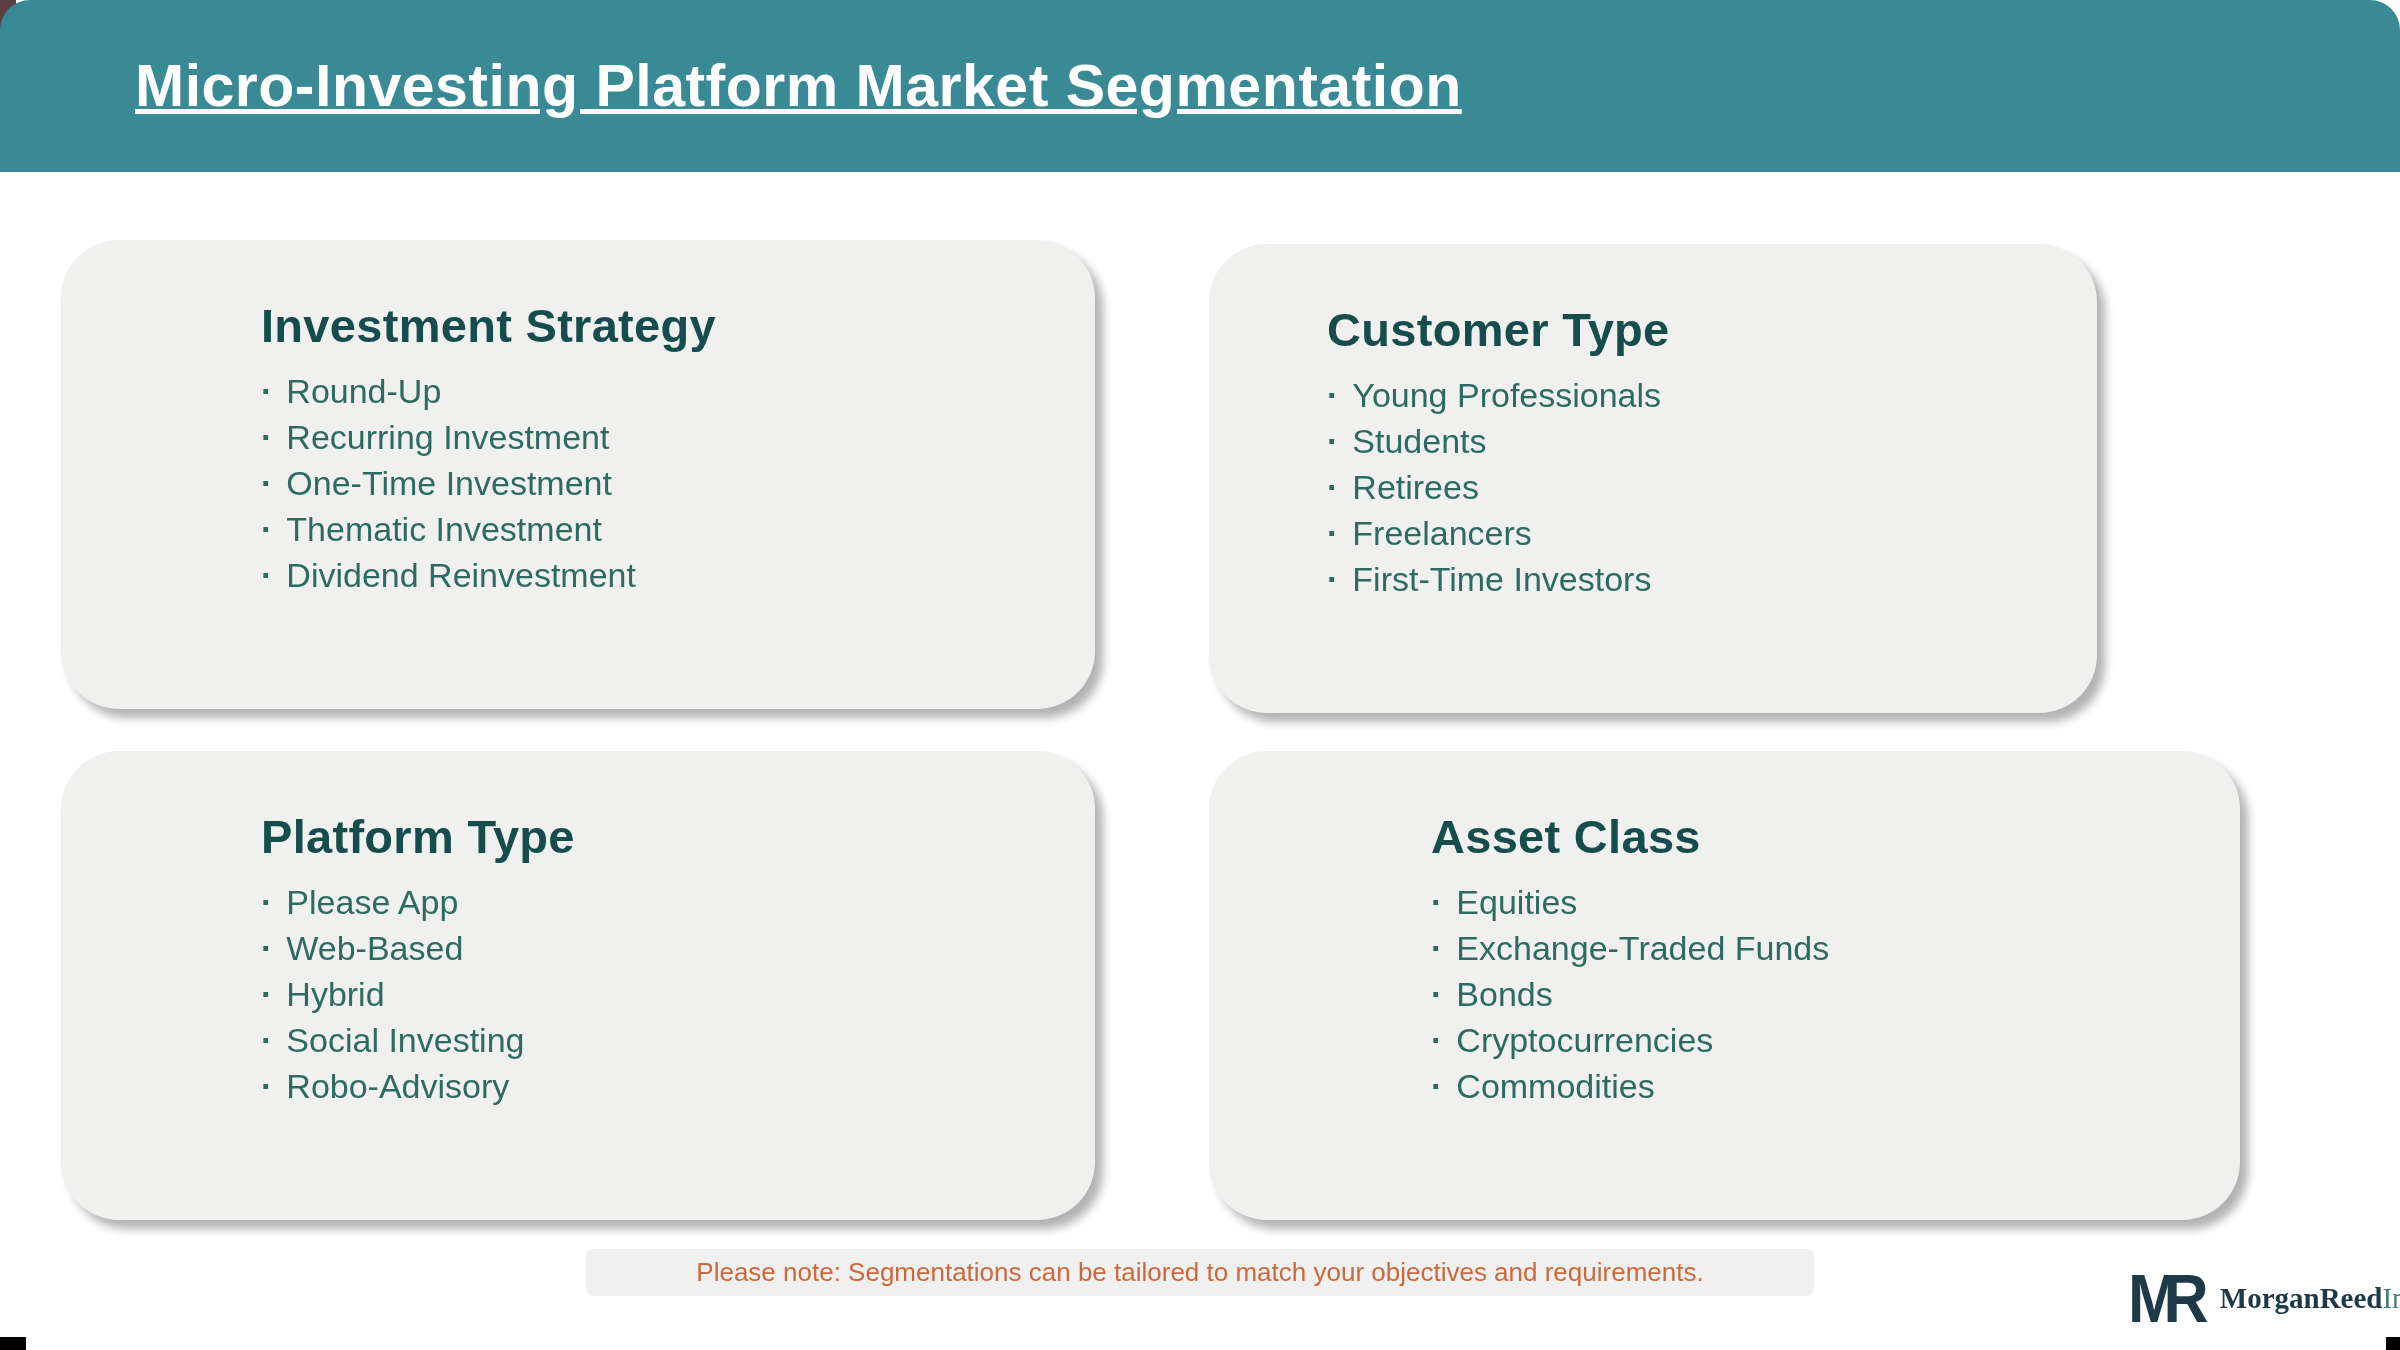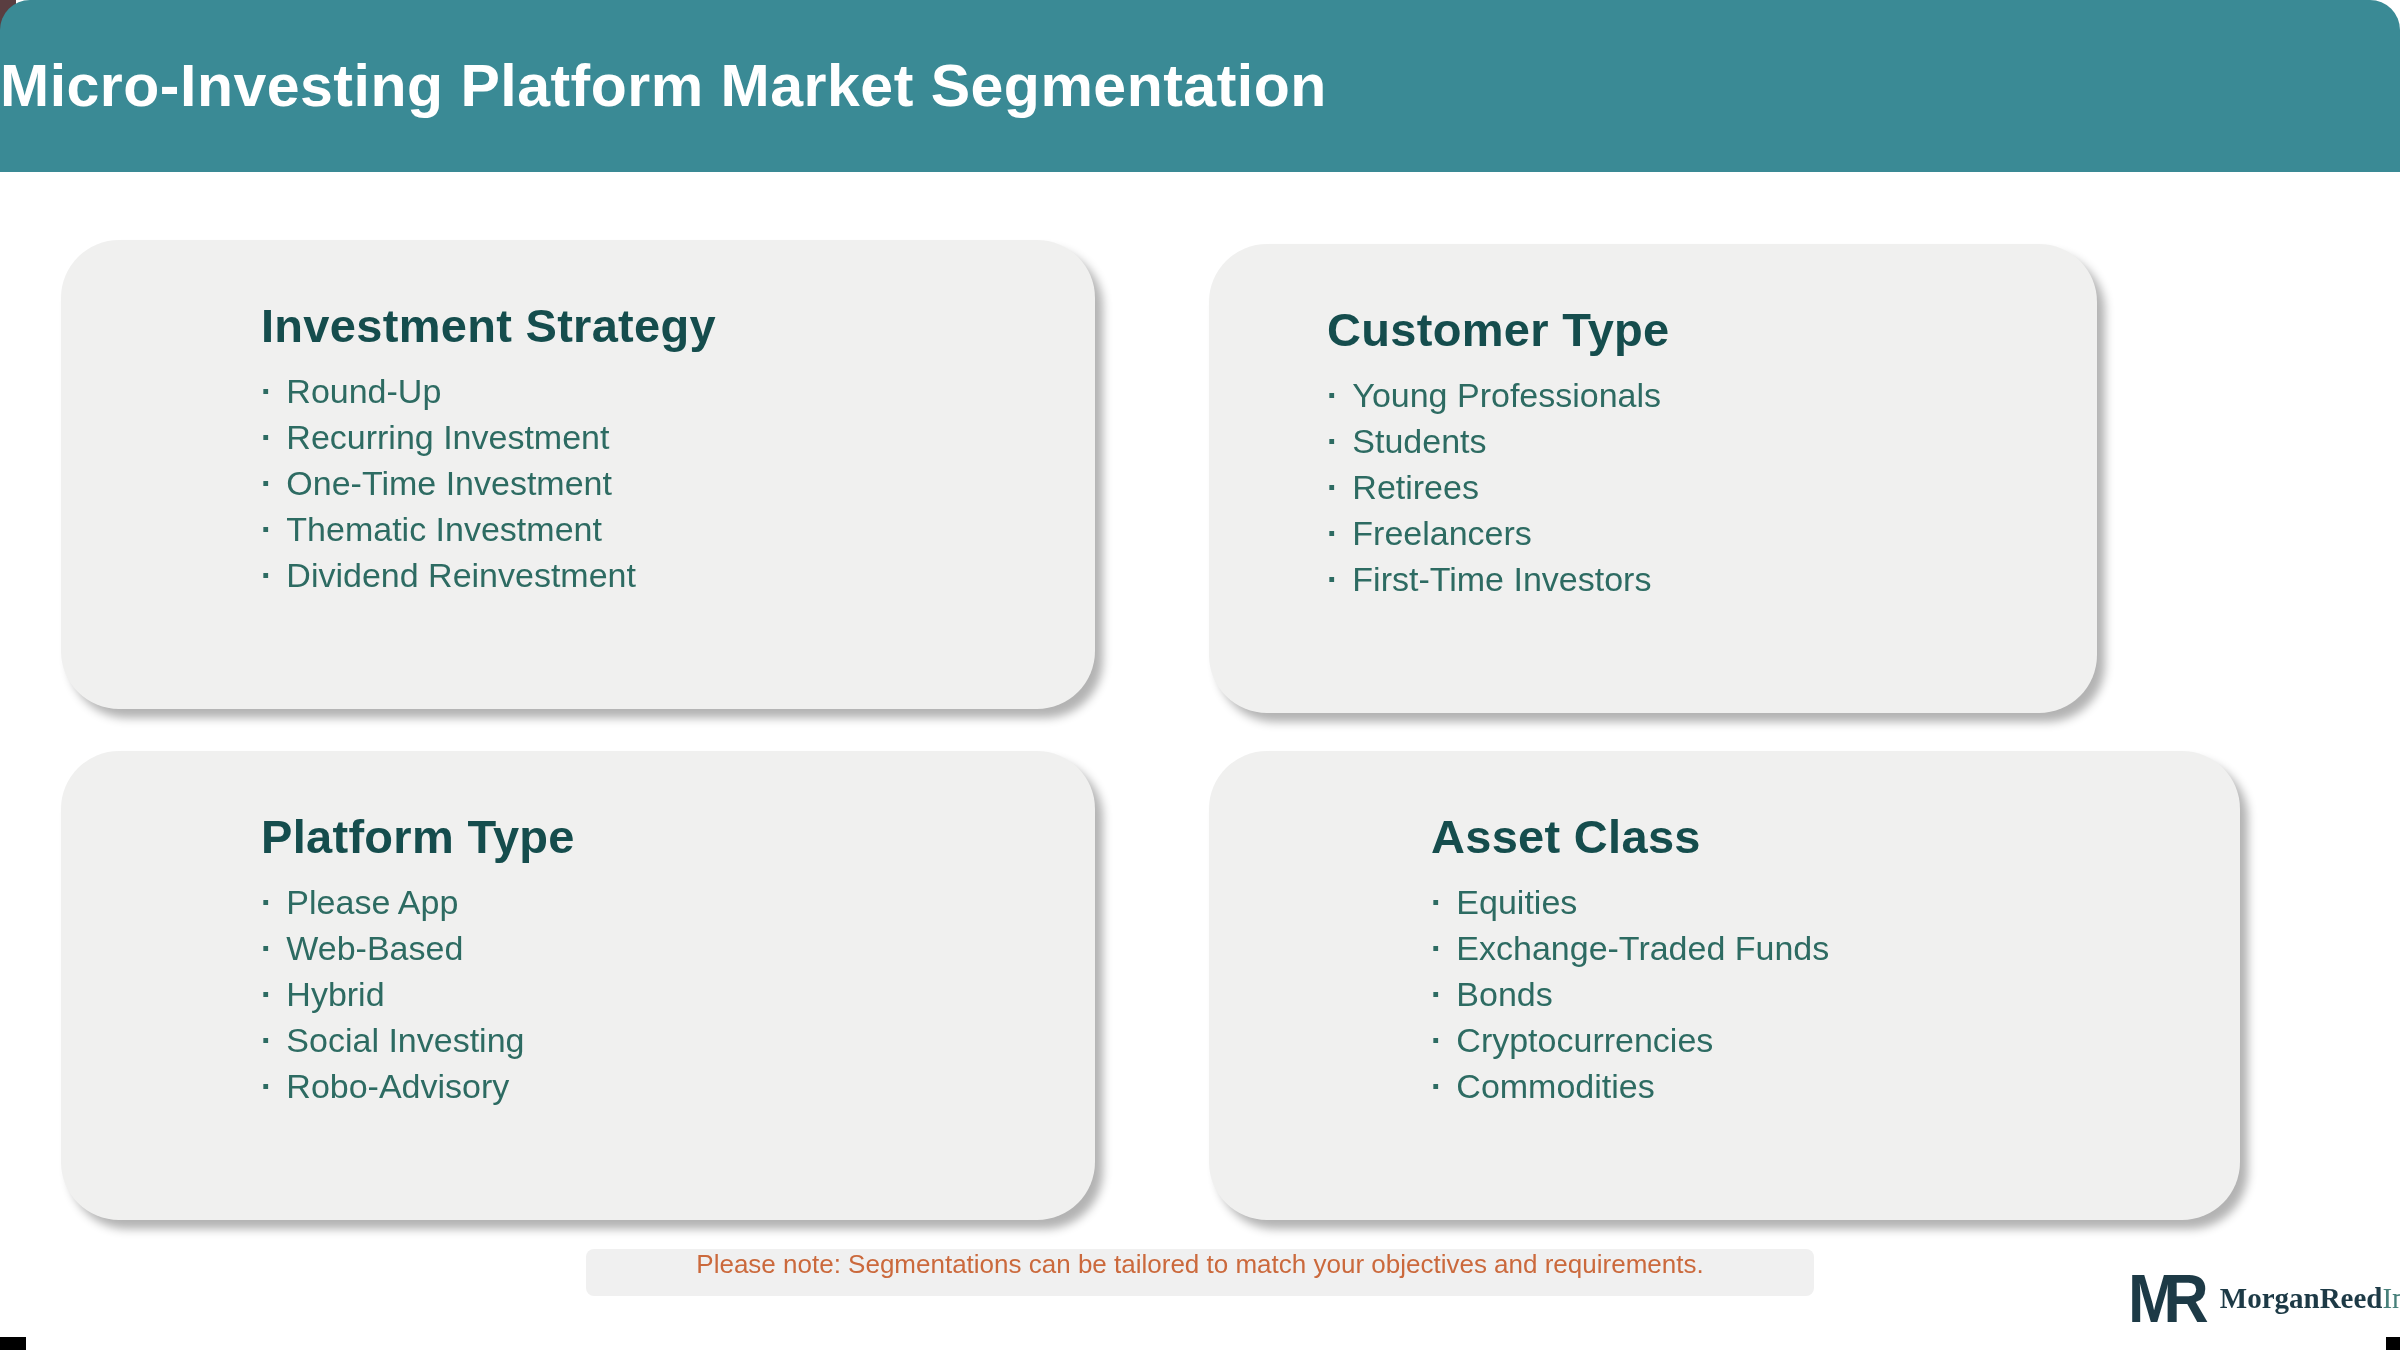--- a/index.html
+++ b/index.html
@@ -9,22 +9,22 @@
   }
   
   .corner-artifact{position:absolute;left:0;top:0;width:16px;height:46px;background:#5A3E41;z-index:0;}
   .header{
     position:absolute;left:0;top:0;width:2400px;height:172px;z-index:1;
     background:var(--header_bg,#3A8A95);
     border-radius:30px 30px 0 0;
     display:flex;align-items:center;
   }
   .header h1{
-    margin:0;
-    font-size:59px;font-weight:700;color:#ffffff;letter-spacing:0.5px;
+    margin:0;padding-left:135px;
+    font-size:59px;font-weight:700;color:#ffffff;letter-spacing:0.5px;text-decoration:underline;
   }
   .card{
     position:absolute;box-sizing:border-box;
     background:var(--card_bg,#F0F0EF);
     border-radius:58px;
     box-shadow:8px 9px 10px rgba(0,0,0,0.30);
   }
   .card-1{left:61px; top:240px; width:1034px;height:469px;padding:58px 60px 12px 200px;}
   .card-2{left:1209px;top:244px; width:888px;height:469px;padding:58px 60px 0 118px;}
   .card-3{left:61px; top:751px; width:1034px;height:469px;padding:58px 60px 0 200px;}
@@ -35,21 +35,21 @@
   }
   .card ul{list-style:none;margin:0;padding:0;}
   .card li{
     display:flex;align-items:center;
     font-size:34px;line-height:46px;color:var(--item,#2D6B62);
   }
   .bullet{margin-right:14px;font-weight:700;}
   .note{
     position:absolute;left:586px;top:1249px;width:1228px;height:47px;
     background:var(--note_bg,#F0F0F0);border-radius:8px;
-    display:flex;align-items:flex-start;justify-content:center;
+    display:flex;align-items:center;justify-content:center;
     font-size:26px;color:var(--note_text,#CB693C);
   }
   .source{
     position:absolute;left:0;top:1302px;width:2300px;text-align:center;
     font-size:27px;color:var(--source_text,#8C8C8C);
   }
   .logo{
     position:absolute;left:2128px;top:1264px;display:flex;align-items:center;gap:8px;
   }
   .monogram{

